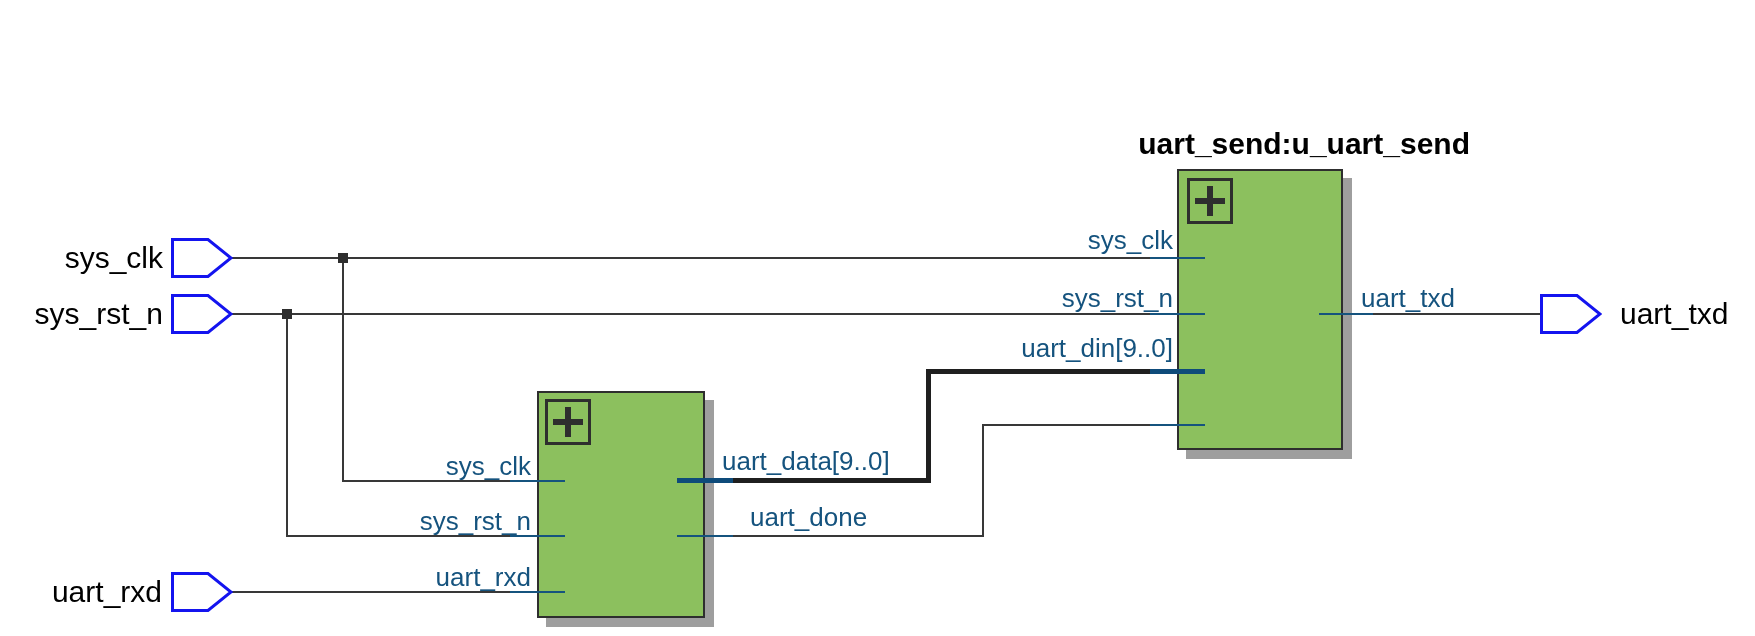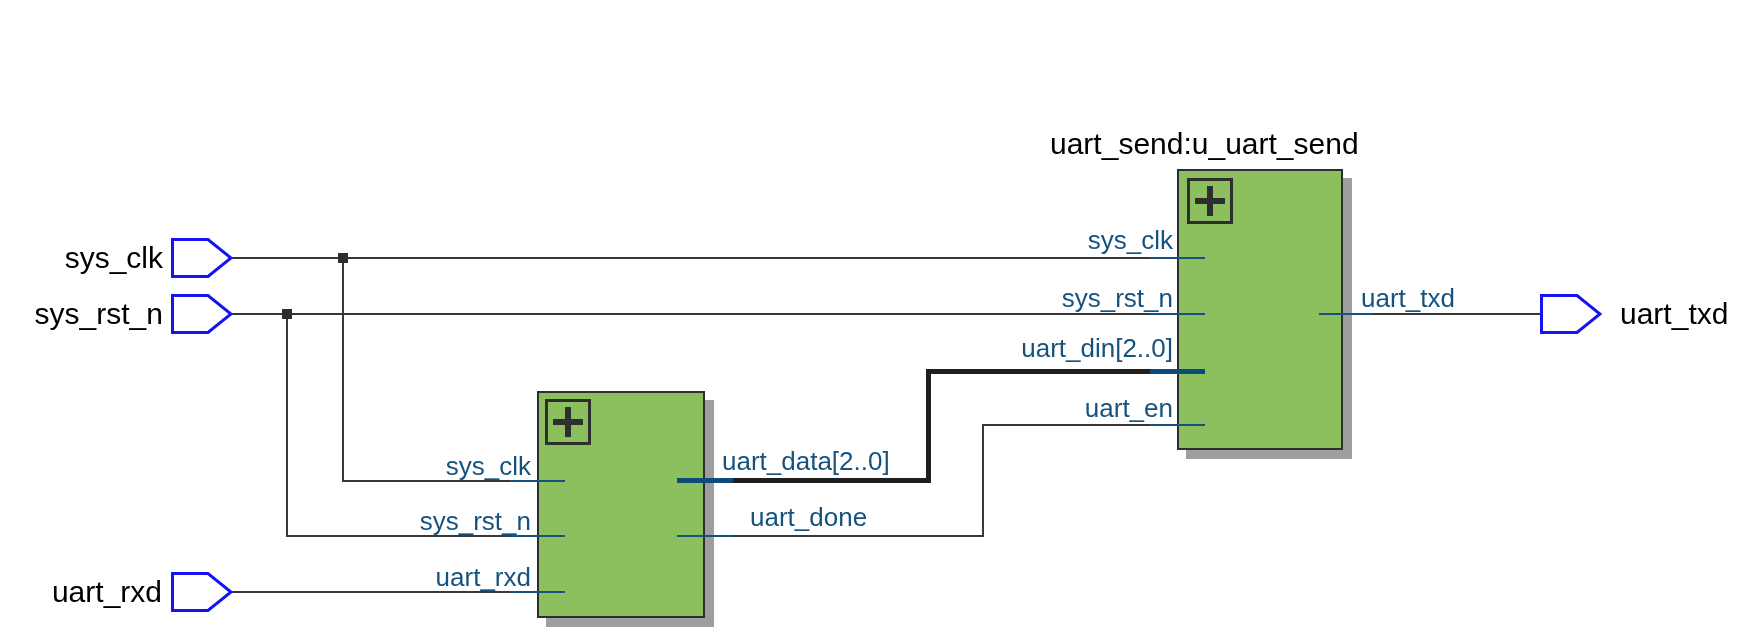--- a/index.html
+++ b/index.html
@@ -4,22 +4,22 @@
 <style>
   html,body{margin:0;padding:0;background:#ffffff;}
   #canvas{
     position:relative;width:1755px;height:636px;background:#ffffff;overflow:hidden;
     font-family:"Liberation Sans","DejaVu Sans",sans-serif;
   }
   
   .block-shadow{position:absolute;background:#9e9e9e;}
   .block{position:absolute;background:#8cc05e;border:2px solid #2e2e2e;box-sizing:border-box;}
   .block-title{
-    position:absolute;width:420px;text-align:left;font-size:30px;line-height:33px;
-    color:#000000;white-space:nowrap;
+    position:absolute;width:420px;text-align:right;font-size:30px;line-height:33px;
+    color:#000000;white-space:nowrap;font-weight:bold;
   }
   .plus-box{position:absolute;width:46px;height:46px;border:3px solid #2e2e2e;box-sizing:border-box;background:transparent;}
   .plus-h{position:absolute;left:5px;top:17px;width:30px;height:6px;background:#2e2e2e;}
   .plus-v{position:absolute;left:17px;top:5px;width:6px;height:30px;background:#2e2e2e;}
   
   .port-label{
     position:absolute;font-size:26px;line-height:28px;color:#15537e;white-space:nowrap;
   }
   .port-label.right-align{text-align:right;}
   
@@ -74,40 +74,39 @@
 
   <div class="stub" style="left:510px;top:480px;width:55px;height:2px;"></div>
   <div class="stub" style="left:510px;top:535px;width:55px;height:2px;"></div>
   <div class="stub" style="left:510px;top:591px;width:55px;height:2px;"></div>
   <div class="bus-stub" style="left:677px;top:478px;width:56px;height:5px;"></div>
   <div class="stub" style="left:677px;top:535px;width:56px;height:2px;"></div>
 
   <div class="port-label right-align" style="left:331px;top:452px;width:200px;">sys_clk</div>
   <div class="port-label right-align" style="left:331px;top:507px;width:200px;">sys_rst_n</div>
   <div class="port-label right-align" style="left:331px;top:563px;width:200px;">uart_rxd</div>
-  <div class="port-label" style="left:722px;top:447px;">uart_data[2..0]</div>
+  <div class="port-label" style="left:722px;top:447px;">uart_data[9..0]</div>
   <div class="port-label" style="left:750px;top:503px;">uart_done</div>
 
   <div class="block-title" style="left:1050px;top:127px;">uart_send:u_uart_send</div>
   <div class="block" style="left:1177px;top:169px;width:166px;height:281px;"></div>
   <div class="plus-box" style="left:1187px;top:178px;">
     <div class="plus-h"></div>
     <div class="plus-v"></div>
   </div>
 
   <div class="stub" style="left:1150px;top:257px;width:55px;height:2px;"></div>
   <div class="stub" style="left:1150px;top:313px;width:55px;height:2px;"></div>
   <div class="bus-stub" style="left:1150px;top:369px;width:55px;height:5px;"></div>
   <div class="stub" style="left:1150px;top:424px;width:55px;height:2px;"></div>
   <div class="stub" style="left:1319px;top:313px;width:54px;height:2px;"></div>
 
   <div class="port-label right-align" style="left:973px;top:226px;width:200px;">sys_clk</div>
   <div class="port-label right-align" style="left:973px;top:284px;width:200px;">sys_rst_n</div>
-  <div class="port-label right-align" style="left:973px;top:334px;width:200px;">uart_din[2..0]</div>
-  <div class="port-label right-align" style="left:973px;top:394px;width:200px;">uart_en</div>
+  <div class="port-label right-align" style="left:973px;top:334px;width:200px;">uart_din[9..0]</div>
   <div class="port-label" style="left:1361px;top:284px;">uart_txd</div>
 
   <svg class="pin-symbol" style="left:171px;top:238px;" width="62" height="40" viewBox="0 0 62 40">
     <path d="M1.5,1.5 H37 L60,20 L37,38.5 H1.5 Z" fill="#ffffff" stroke="#1414ef" stroke-width="3"></path>
   </svg>
   <svg class="pin-symbol" style="left:171px;top:294px;" width="62" height="40" viewBox="0 0 62 40">
     <path d="M1.5,1.5 H37 L60,20 L37,38.5 H1.5 Z" fill="#ffffff" stroke="#1414ef" stroke-width="3"></path>
   </svg>
   <svg class="pin-symbol" style="left:171px;top:572px;" width="62" height="40" viewBox="0 0 62 40">
     <path d="M1.5,1.5 H37 L60,20 L37,38.5 H1.5 Z" fill="#ffffff" stroke="#1414ef" stroke-width="3"></path>

